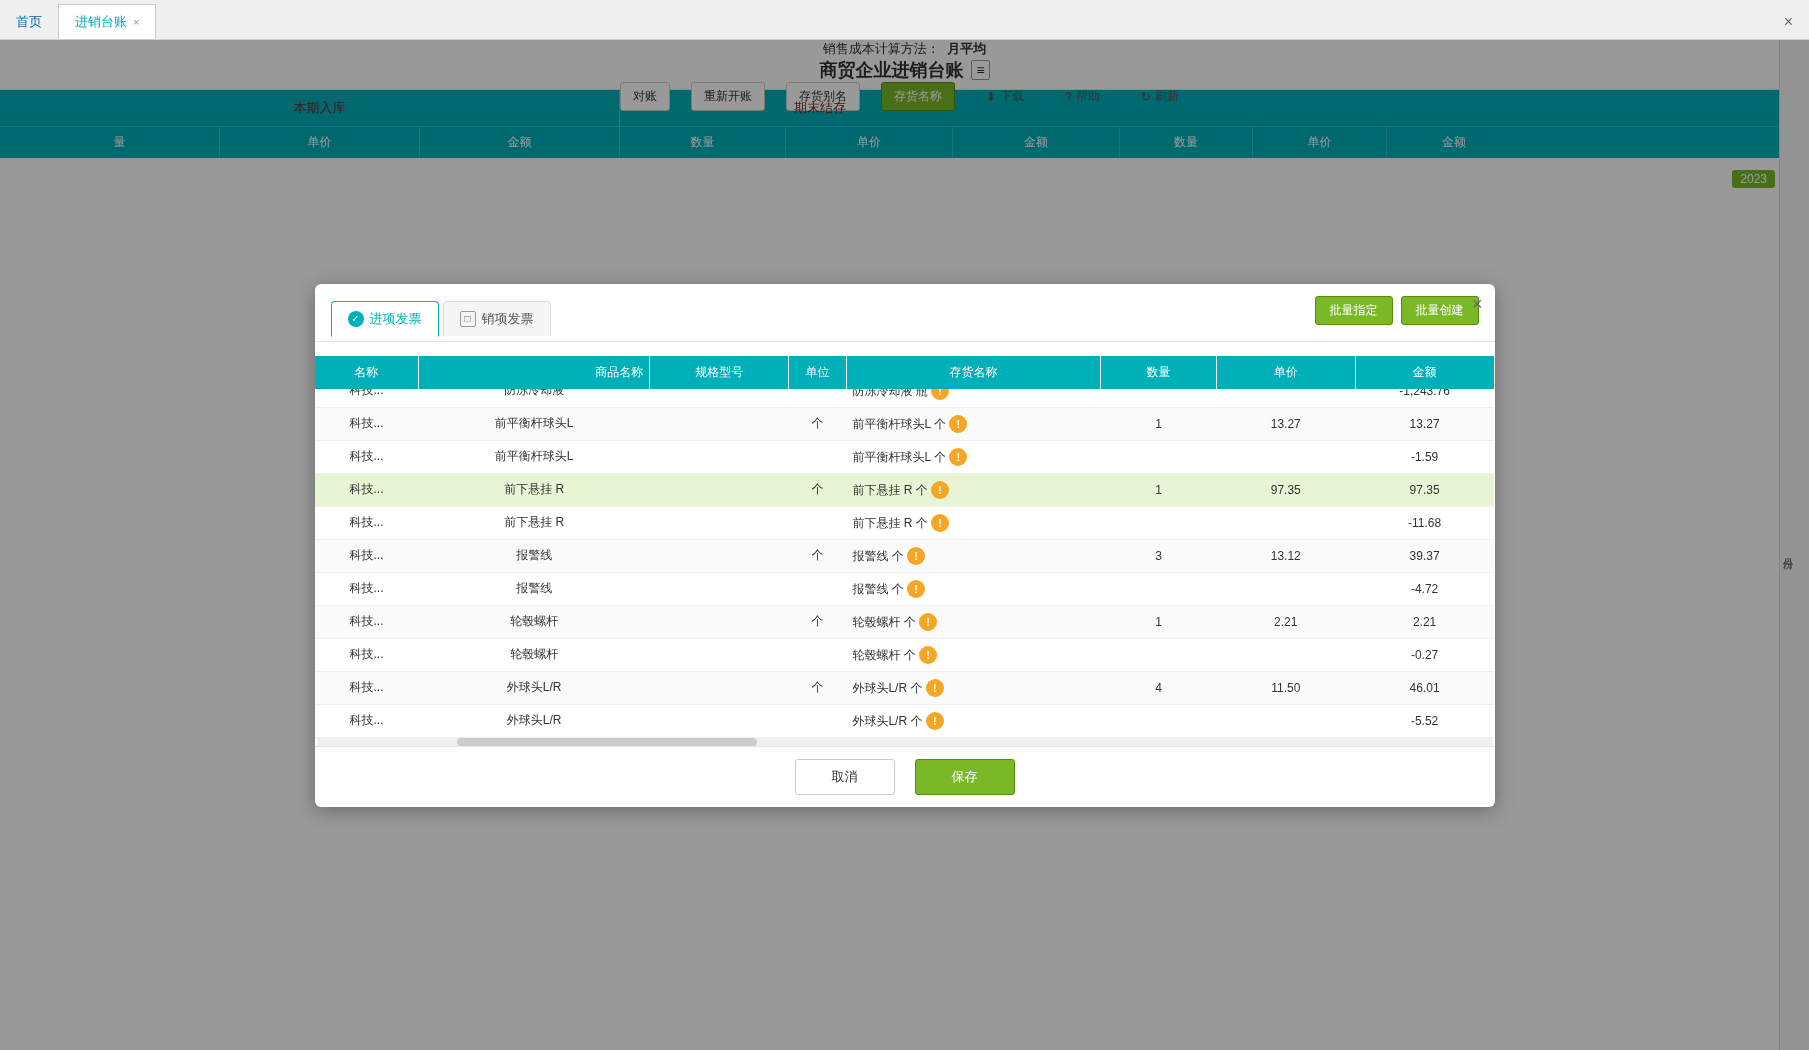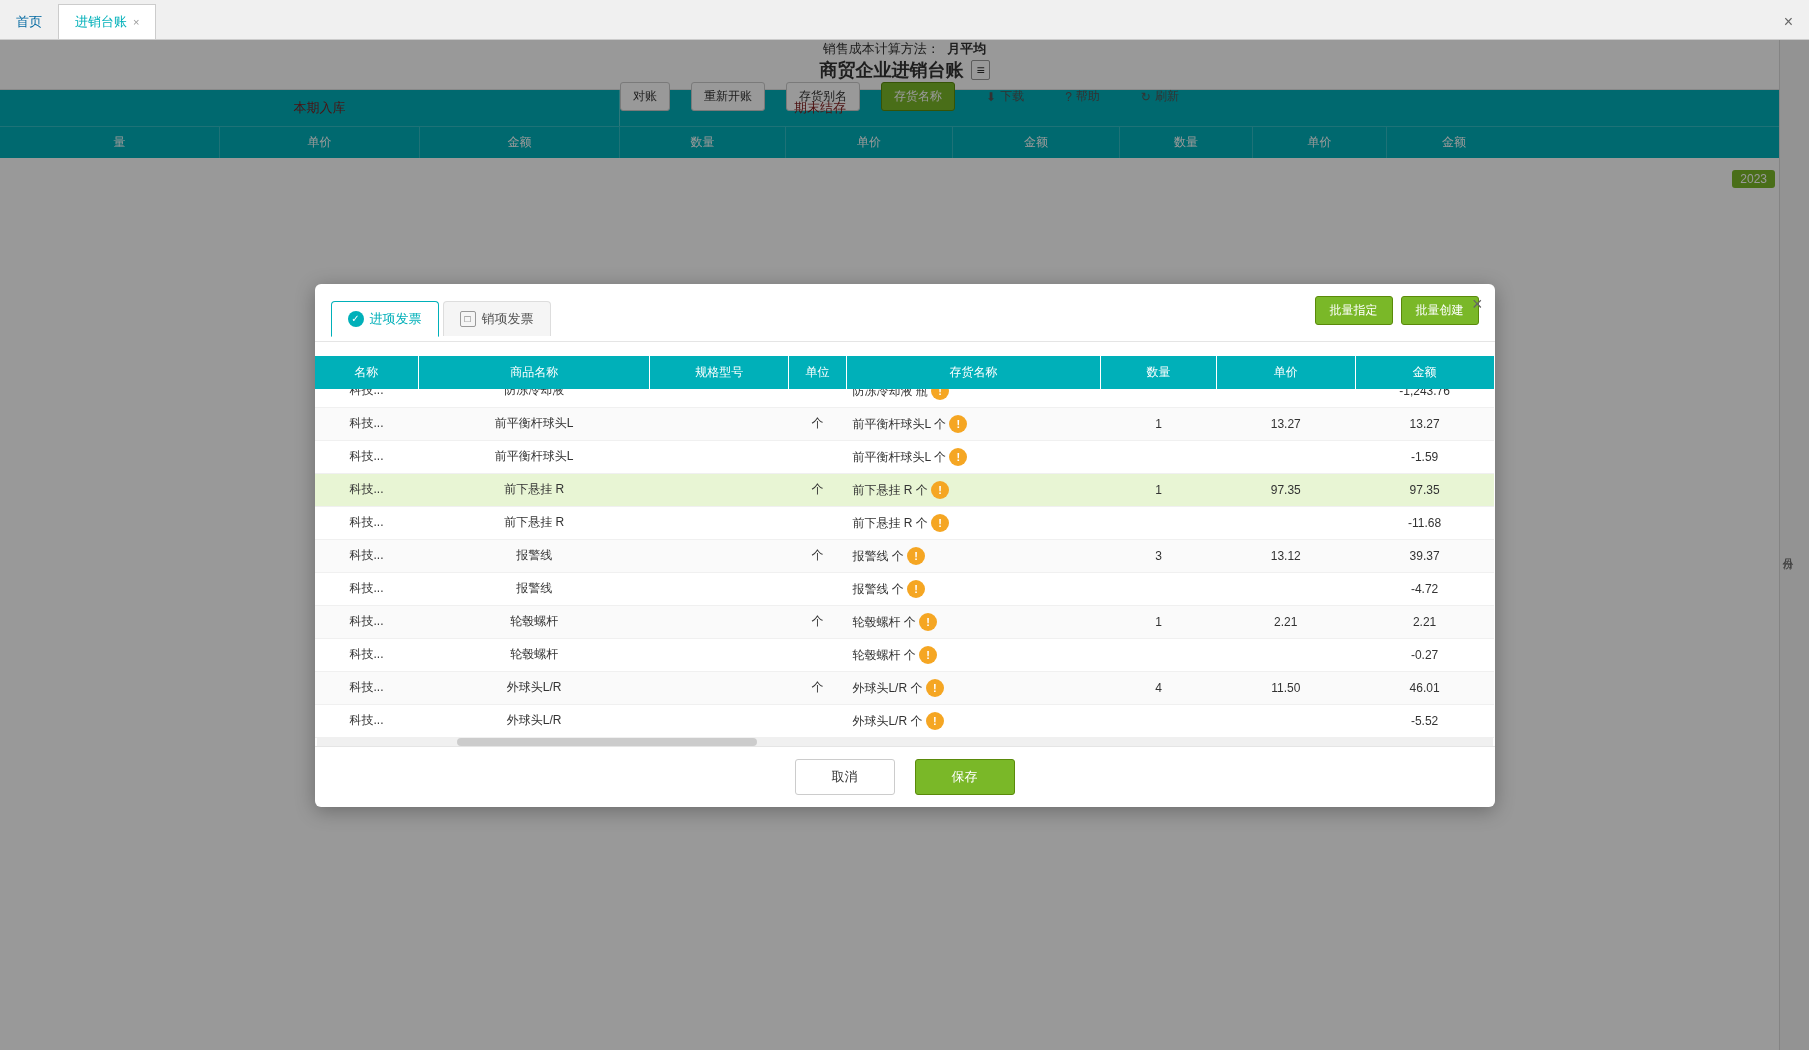--- a/index.html
+++ b/index.html
@@ -449,21 +449,21 @@
           <button class="btn-modal-action btn-batch-create">批量创建</button>
         </div>
         <button class="modal-close">×</button>
       </div>
 
       <div class="modal-table">
         <table>
           <thead>
             <tr>
               <th style="width:90px;">名称</th>
-              <th style="width:200px;">商品名称</th>
+              <th style="width:200px;text-align:right;">商品名称</th>
               <th style="width:120px;">规格型号</th>
               <th style="width:50px;">单位</th>
               <th style="width:220px;">存货名称</th>
               <th style="width:100px;">数量</th>
               <th style="width:120px;">单价</th>
               <th style="width:120px;">金额</th>
             </tr>
           </thead>
           <tbody id="modal-tbody">
           <tr>

